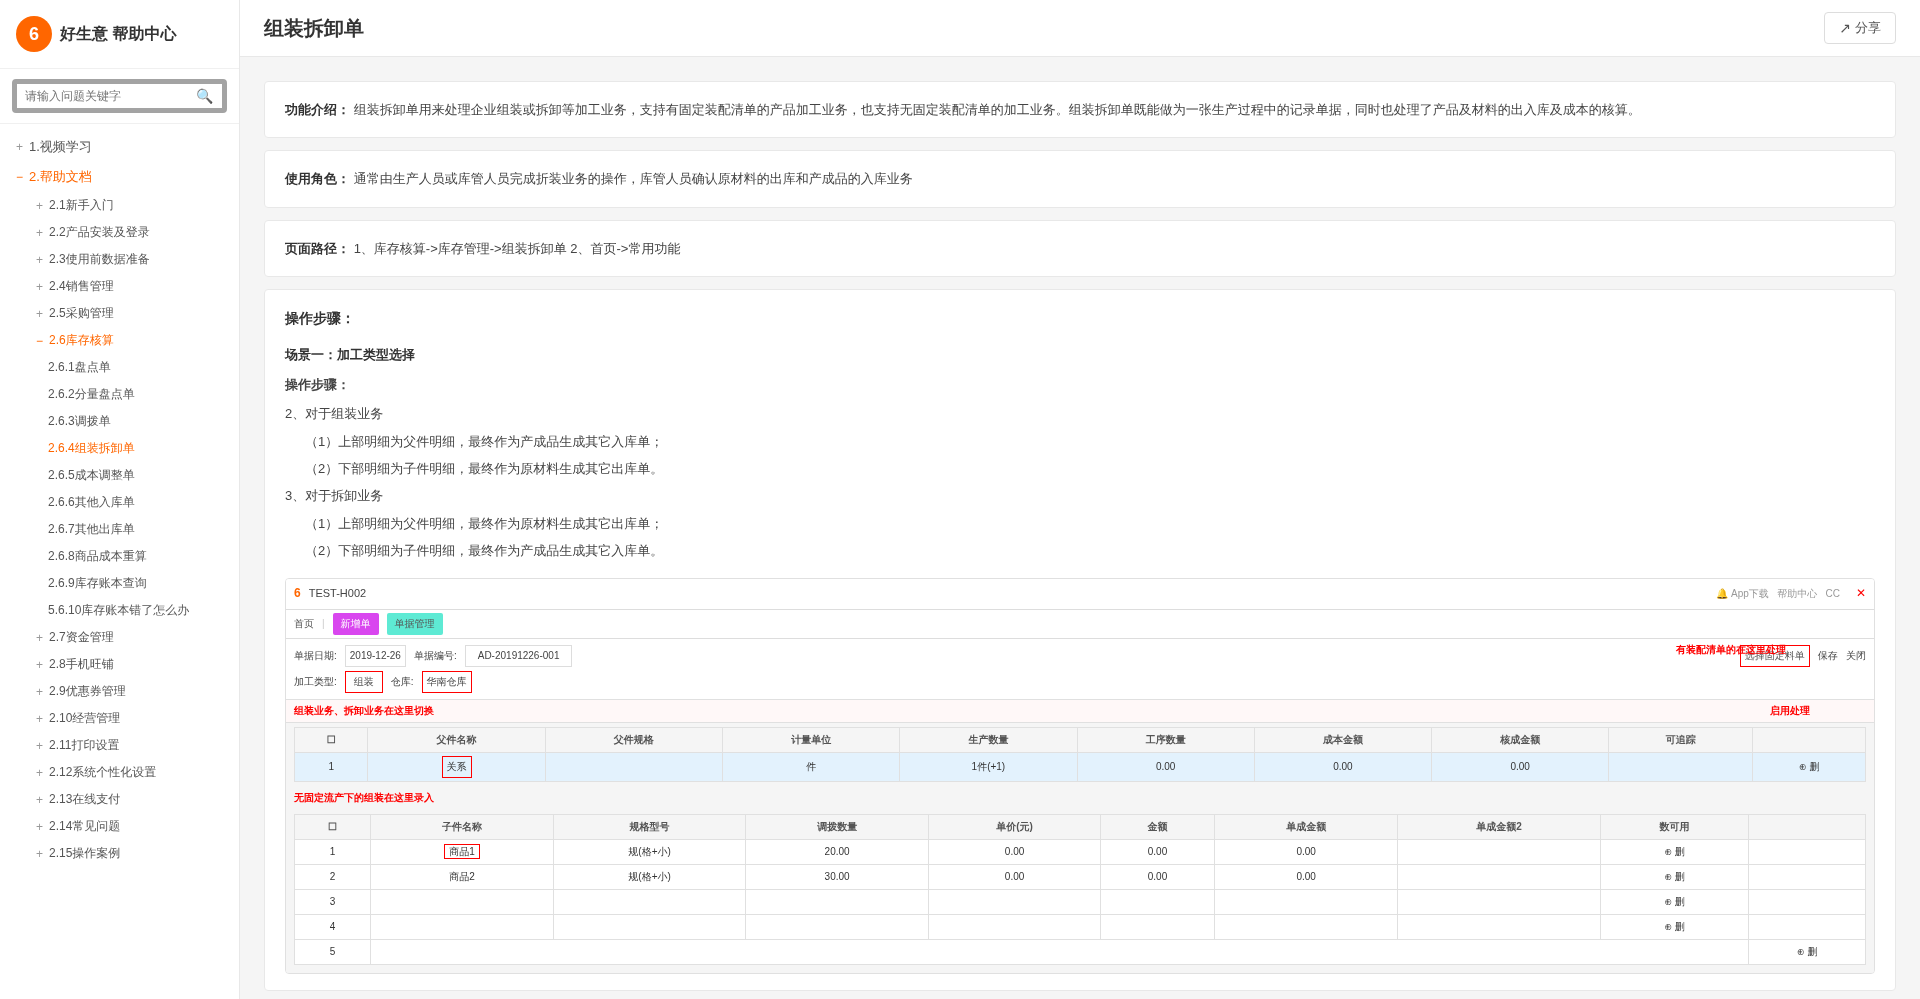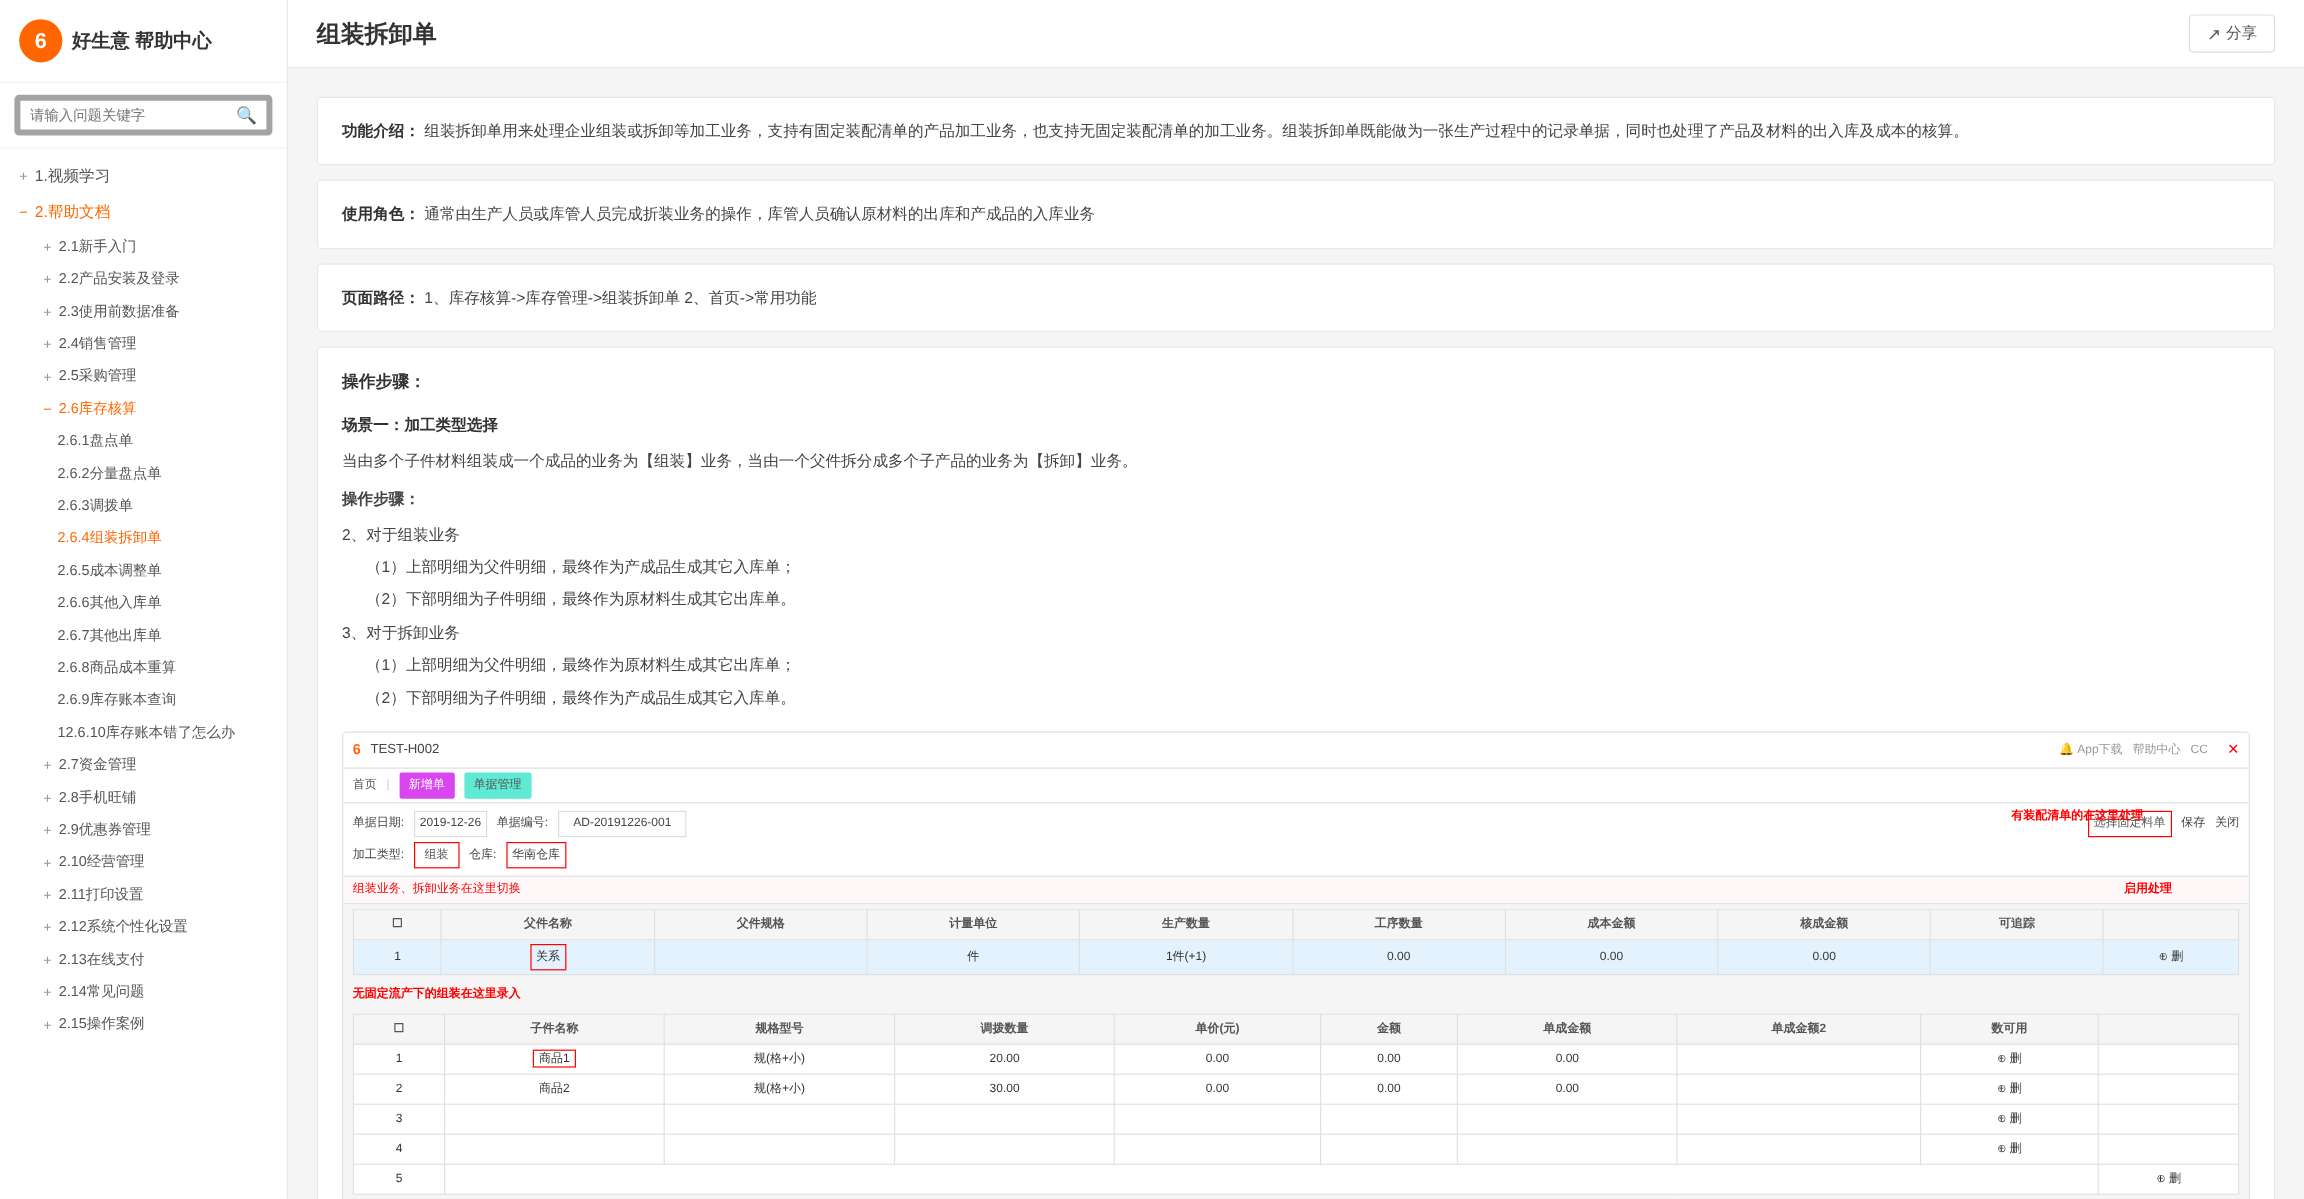--- a/index.html
+++ b/index.html
@@ -325,21 +325,21 @@
         <div class="nav-sub-sub-items">
           <div class="nav-sub-sub-item">2.6.1盘点单</div>
           <div class="nav-sub-sub-item">2.6.2分量盘点单</div>
           <div class="nav-sub-sub-item">2.6.3调拨单</div>
           <div class="nav-sub-sub-item active">2.6.4组装拆卸单</div>
           <div class="nav-sub-sub-item">2.6.5成本调整单</div>
           <div class="nav-sub-sub-item">2.6.6其他入库单</div>
           <div class="nav-sub-sub-item">2.6.7其他出库单</div>
           <div class="nav-sub-sub-item">2.6.8商品成本重算</div>
           <div class="nav-sub-sub-item">2.6.9库存账本查询</div>
-          <div class="nav-sub-sub-item">12.6.10库存账本错了怎么办</div>
+          <div class="nav-sub-sub-item">5.6.10库存账本错了怎么办</div>
         </div>
         <div class="nav-sub-item">
           <span style="margin-right:6px;color:#999;">+</span>
           <span>2.7资金管理</span>
         </div>
         <div class="nav-sub-item">
           <span style="margin-right:6px;color:#999;">+</span>
           <span>2.8手机旺铺</span>
         </div>
         <div class="nav-sub-item">
@@ -398,21 +398,20 @@
 
     <div class="content-section">
       <span class="content-label">页面路径：</span>
       <span>1、库存核算-&gt;库存管理-&gt;组装拆卸单 2、首页-&gt;常用功能</span>
     </div>
 
     <div class="content-section">
       <div class="section-heading">操作步骤：</div>
 
       <div class="sub-heading">场景一：加工类型选择</div>
-      <p style="margin-bottom:8px;">当由多个子件材料组装成一个成品的业务为【组装】业务，当由一个父件拆分成多个子产品的业务为【拆卸】业务。</p>
 
       <div style="font-weight:bold;margin-bottom:6px;">操作步骤：</div>
       <ul class="steps-list">
         <li>2、对于组装业务</li>
         <li>
             <span class="step-sub">（1）上部明细为父件明细，最终作为产成品生成其它入库单；</span>
           </li>
         <li>
             <span class="step-sub">（2）下部明细为子件明细，最终作为原材料生成其它出库单。</span>
           </li>
@@ -460,21 +459,21 @@
             </div>
             <div style="display:flex;align-items:center;gap:8px;margin-top:4px;">
               <span style="font-size:10px;">加工类型:</span>
               <span style="border:1.5px solid red;padding:1px 8px;font-size:10px;color:#555;">组装</span>
               <span style="font-size:10px;">仓库:</span>
               <span style="font-size:10px;border:1px solid #ddd;padding:1px 4px;border:1.5px solid red;">华南仓库</span>
             </div>
           </div>
 
           <div style="background:#fff8f8;padding:2px 8px;font-size:10px;border-bottom:1px solid #e0e0e0;display:flex;align-items:center;gap:8px;">
-            <span style="color:red;font-weight:normal;text-align:right;">组装业务、拆卸业务在这里切换</span>
+            <span style="color:red;font-weight:bold;text-align:right;">组装业务、拆卸业务在这里切换</span>
             <span style="flex:1;"></span>
             <span style="color:red;font-weight:bold;margin-right:56px;">启用处理</span>
           </div>
 
           <div style="background:#f5f5f5;padding:4px 8px;">
             <table class="sim-table">
               <thead>
                 <tr>
                   <th>☐</th>
                   <th>父件名称</th>

